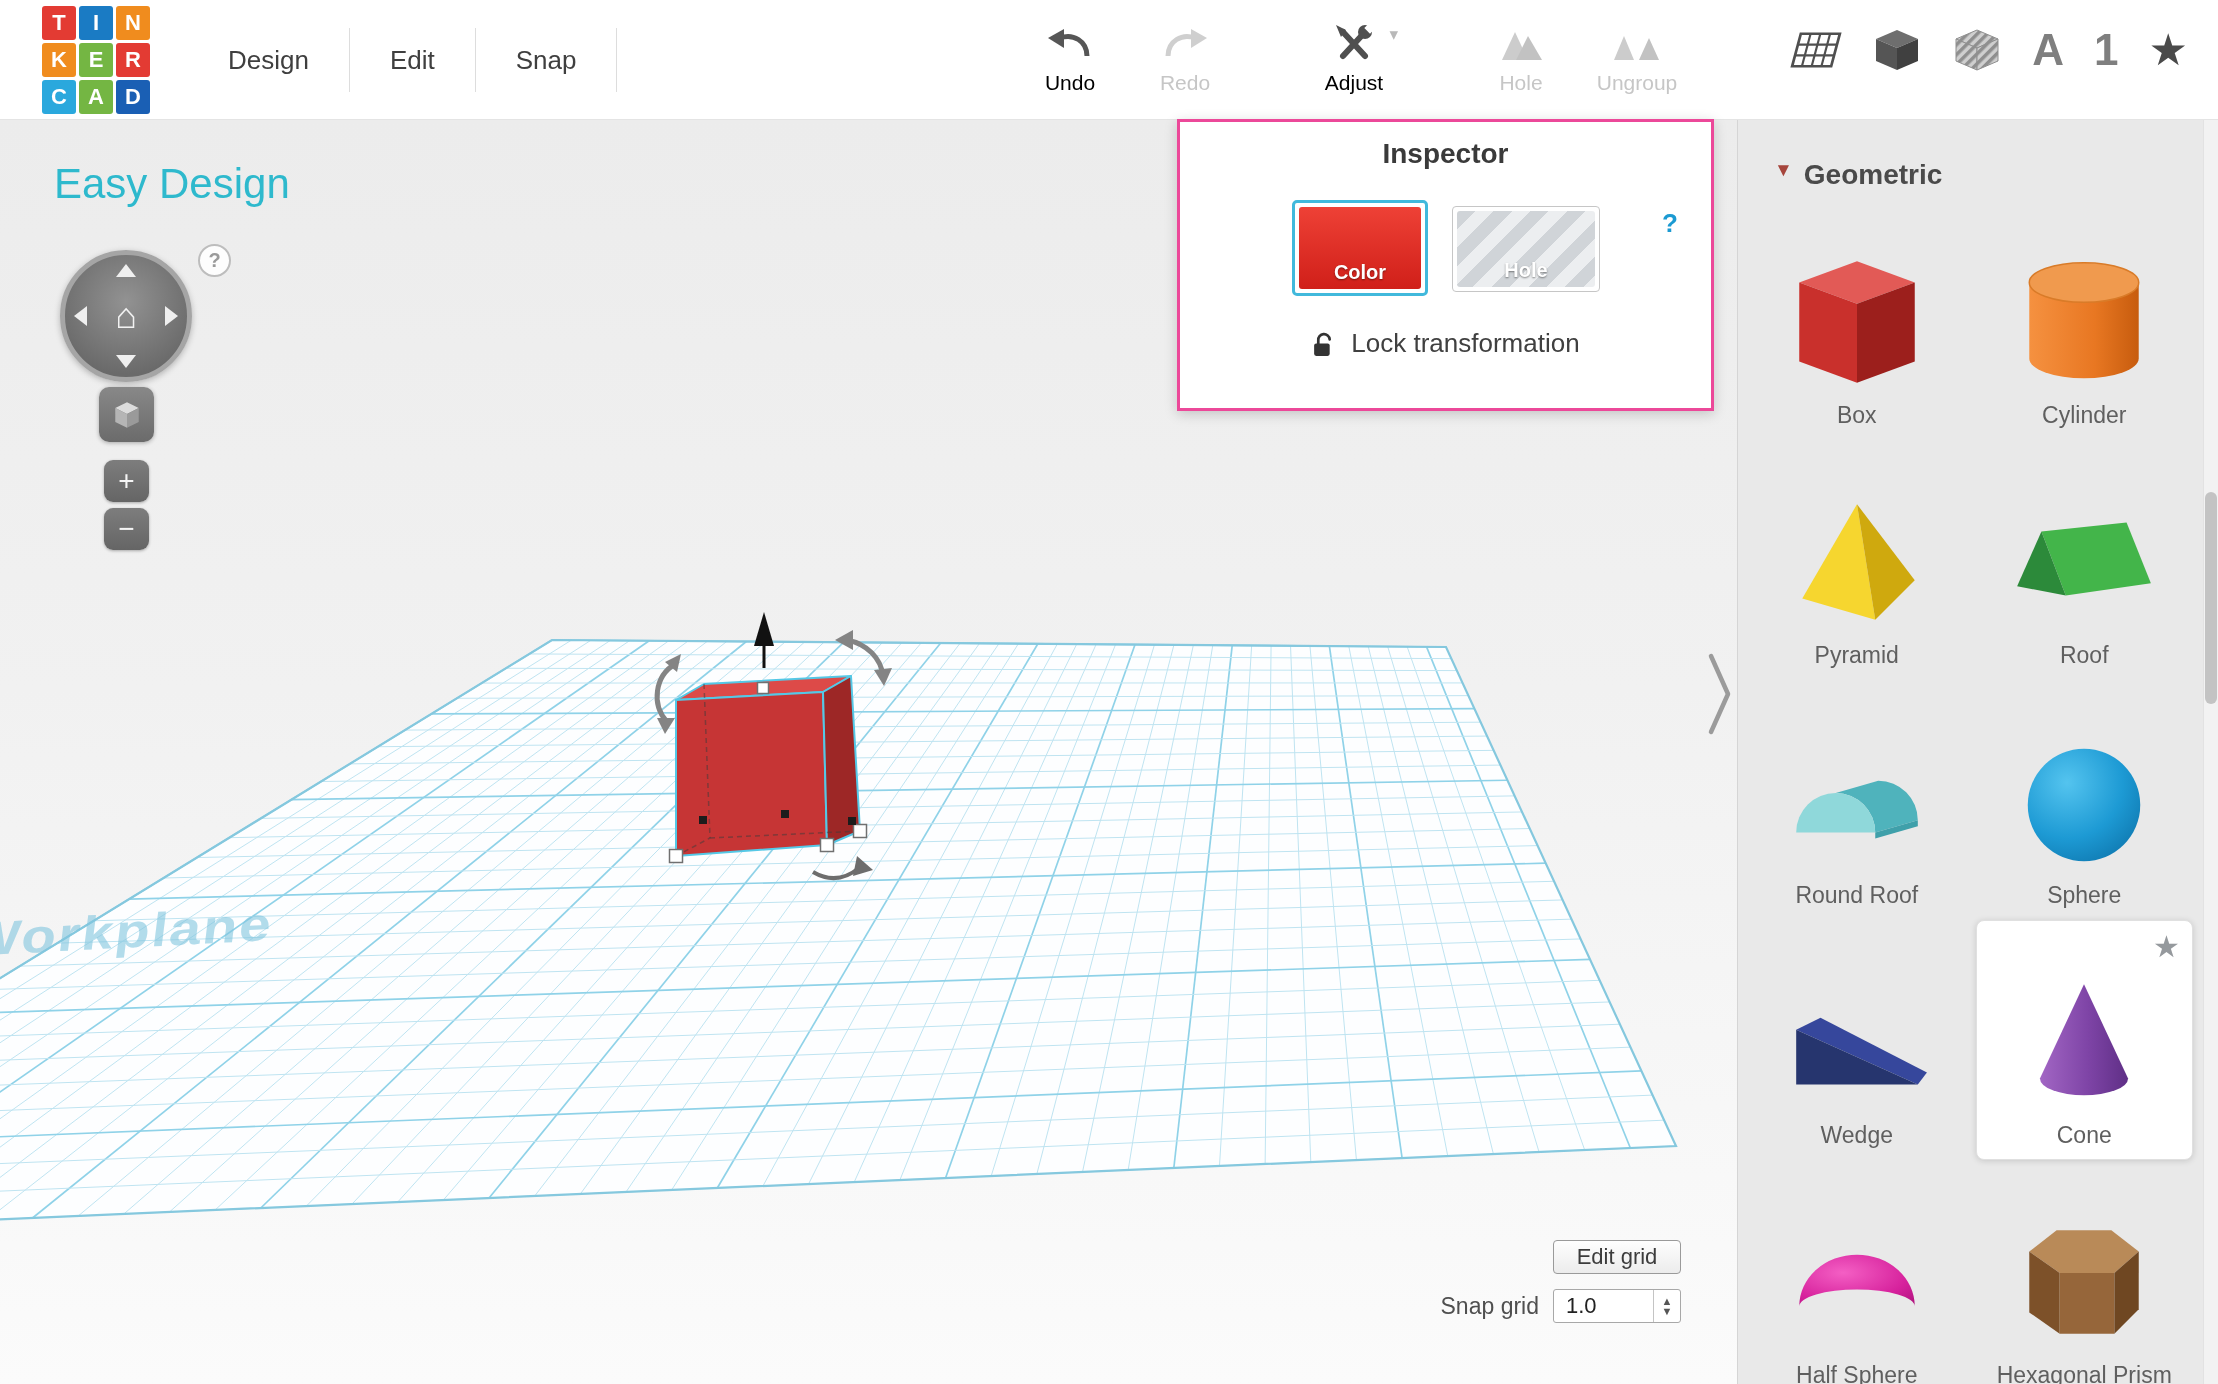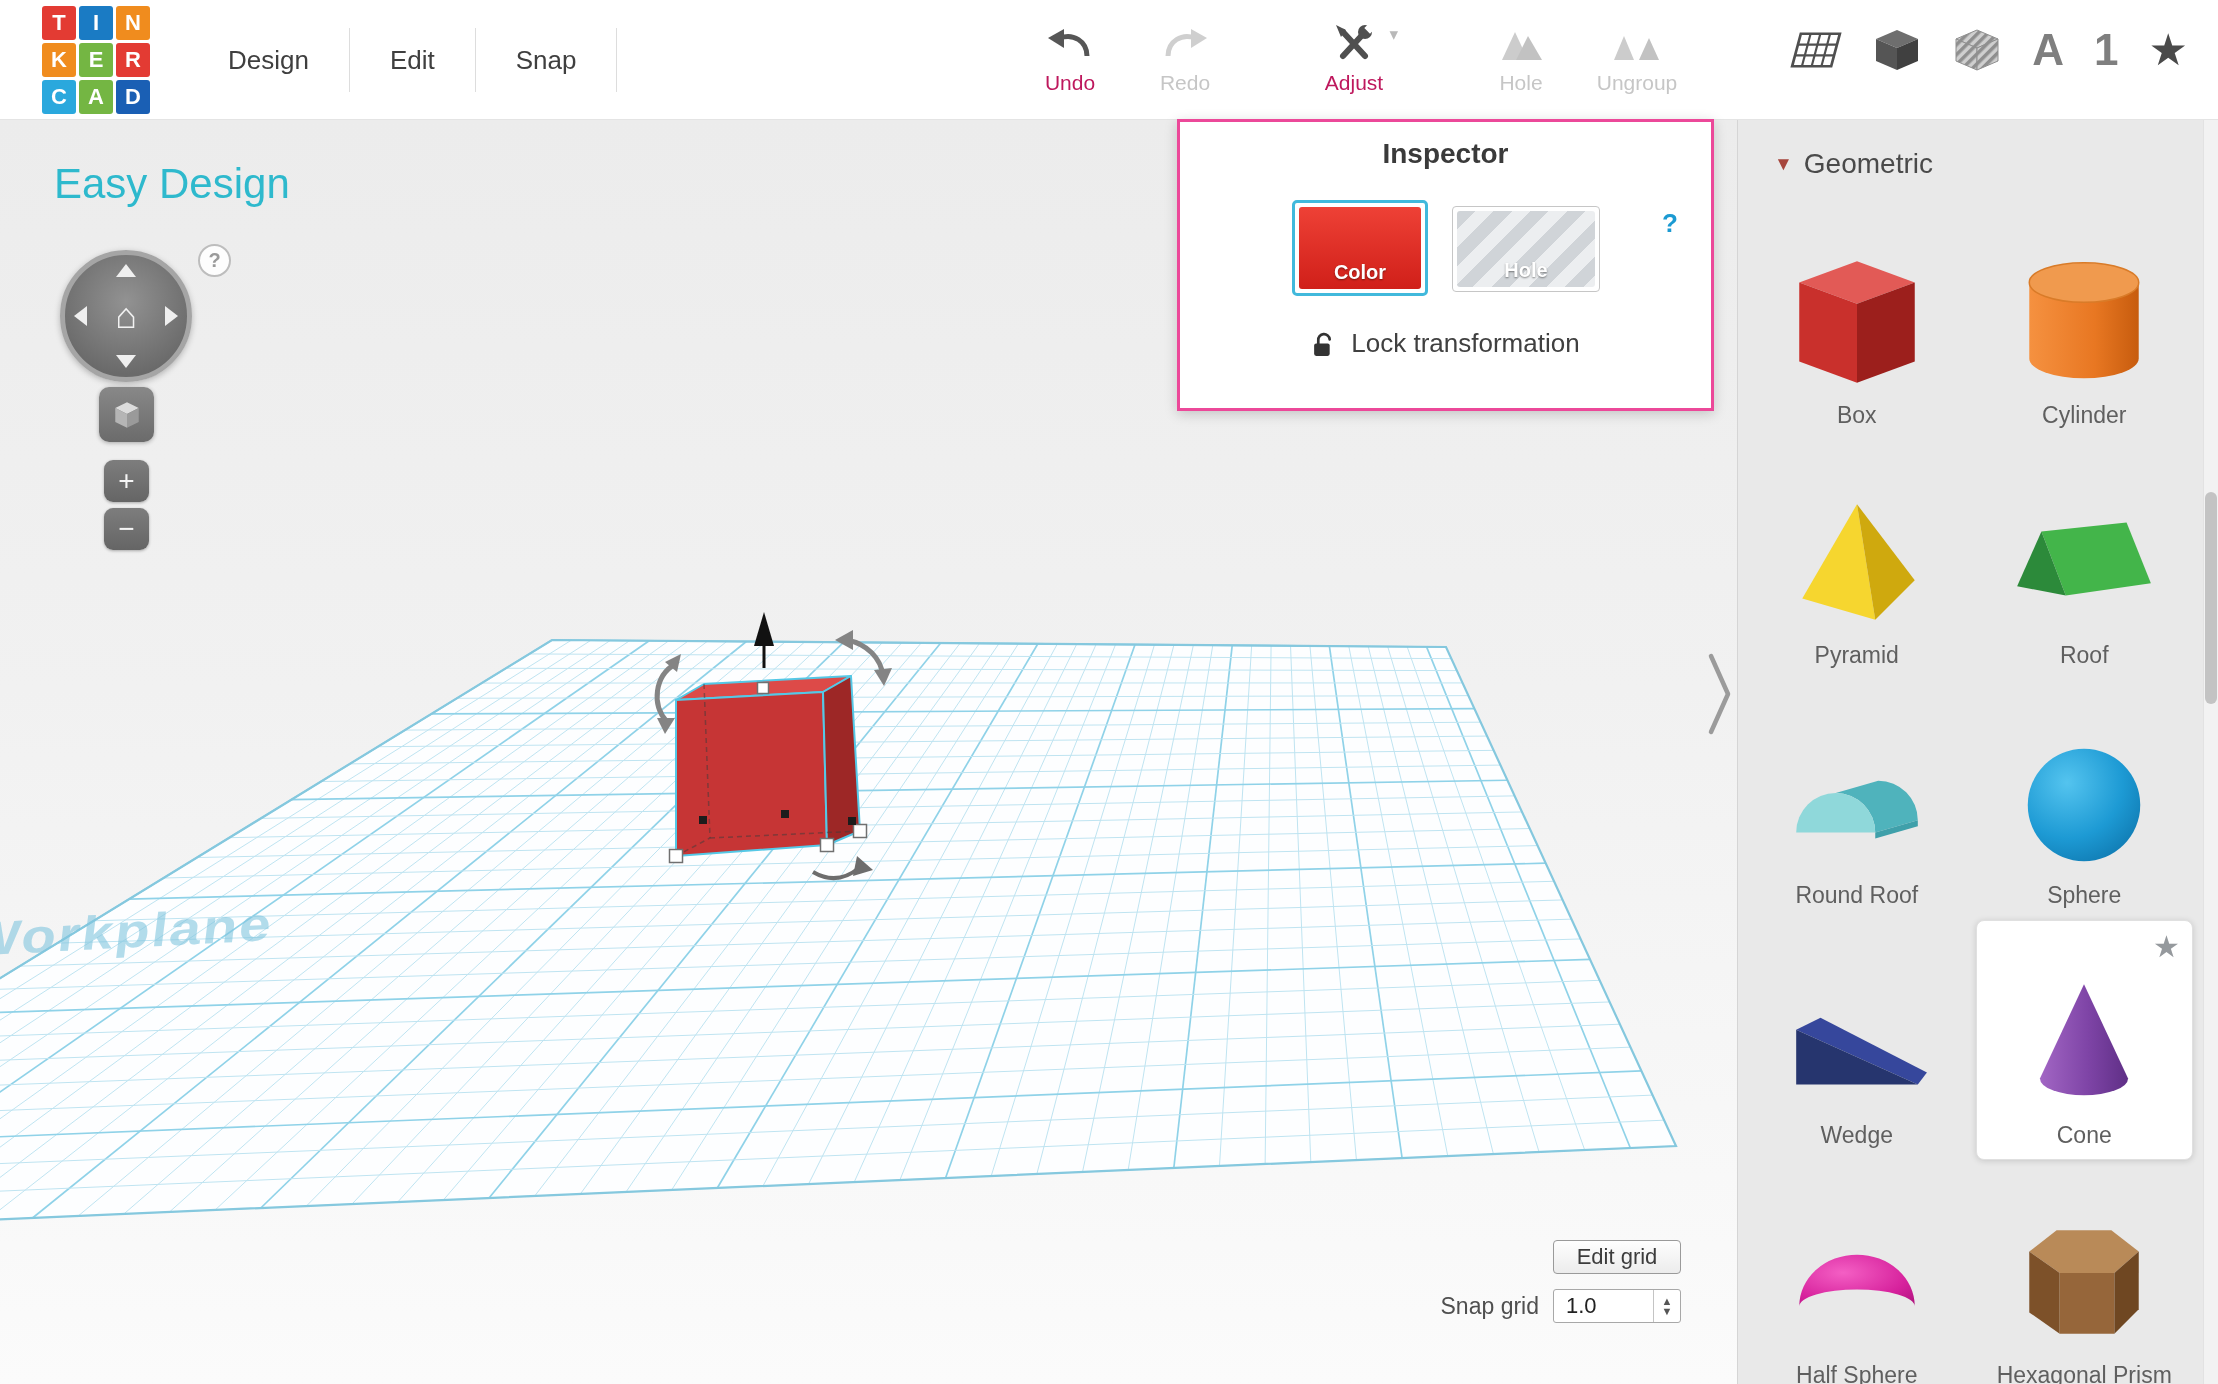--- a/index.html
+++ b/index.html
@@ -7,21 +7,21 @@
   .app { position:relative; width:2218px; height:1384px; overflow:hidden; background:#fff; }
 
   
   .topbar { position:absolute; left:0; top:0; width:2218px; height:120px; background:#fff; border-bottom:1px solid #e4e4e4; z-index:30; }
   .logo { position:absolute; left:42px; top:6px; display:grid; grid-template-columns:repeat(3,34px); grid-auto-rows:34px; gap:3px; cursor:pointer; }
   .logo-cell { display:flex; align-items:center; justify-content:center; color:#fff; font-weight:bold; font-size:22px; border-radius:3px; background:#ccc; }
   .menu { position:absolute; left:188px; top:0; height:120px; display:flex; align-items:center; }
   .menu-item { padding:0 40px; font-size:26px; color:#3f3f3f; cursor:pointer; }
   .menu-sep { width:1px; height:64px; background:#ddd; }
   .tool { position:absolute; top:22px; width:124px; display:flex; flex-direction:column; align-items:center; gap:5px; cursor:pointer; }
-  .tool-label { font-size:21px; color:#be185d; }
+  .tool-label { font-size:21px; color:#000000; }
   .tool.disabled .tool-label { color:#c6c6c6; }
   .tool-icon-wrap { position:relative; height:44px; display:flex; align-items:center; }
   .adjust-caret { position:absolute; right:-22px; top:2px; font-size:17px; color:#b9b9b9; }
   .topbar-right { position:absolute; right:30px; top:18px; height:64px; display:flex; align-items:center; gap:30px; }
   .tb-glyph { font-size:44px; font-weight:bold; color:#7f7f7f; cursor:pointer; line-height:1; }
   .tb-star { font-size:44px; color:#4a4a4a; font-weight:normal; cursor:pointer; line-height:1; }
 
   
   .main { position:absolute; left:0; top:120px; width:2218px; height:1264px; display:flex; }
   .canvas { position:relative; width:1737px; height:1264px; overflow:hidden;
@@ -83,21 +83,21 @@
                display:flex; align-items:flex-end; justify-content:center; }
   .swatch-label { font-size:20px; font-weight:bold; color:#fff; padding-bottom:5px; text-shadow:0 1px 2px rgba(0,0,0,.45); }
   .insp-help { position:absolute; left:482px; top:86px; font-size:26px; font-weight:bold; color:#1b9ad2; cursor:pointer; }
   .lock-row { position:absolute; left:0; right:0; top:206px; display:flex; align-items:center; justify-content:center; gap:13px; cursor:pointer; }
   .lock-label { font-size:26px; color:#404040; }
 
   
   .sidebar { position:relative; width:481px; height:1264px; background:#e9e9e9; border-left:1px solid #d5d5d5; overflow:hidden; }
   .category-header { position:absolute; left:36px; top:28px; display:flex; align-items:center; gap:11px; cursor:pointer; }
   .cat-tri { font-size:19px; color:#a6453c; }
-  .cat-label { font-size:28px; font-weight:400; color:#4a4a4a; }
+  .cat-label { font-size:28px; font-weight:700; color:#4a4a4a;margin-top:11px; }
   .shape-grid { position:absolute; top:80px; left:10px; width:445px; display:grid; grid-template-columns:1fr 1fr; grid-auto-rows:240px; column-gap:10px; }
   .tile { position:relative; display:flex; flex-direction:column; align-items:center; justify-content:flex-end;
           padding-bottom:10px; border:1px solid transparent; border-radius:8px; cursor:pointer; }
   .tile svg { width:152px; height:152px; margin-bottom:4px; }
   .tile-label { font-size:23px; color:#5f5f5f; }
   .tile.selected { background:#fff; border:1px solid #e0e0e0; box-shadow:0 1px 6px rgba(0,0,0,.15); }
   .tile-star { position:absolute; top:8px; right:12px; font-size:30px; color:#95999d; }
   .scrollbar-track { position:absolute; right:0; top:0; bottom:0; width:15px; background:#f2f2f2; border-left:1px solid #e2e2e2; cursor:pointer; }
   .scrollbar-thumb { position:absolute; top:372px; left:1px; width:12px; height:212px; background:#c3c3c3; border-radius:7px; }
 </style>

